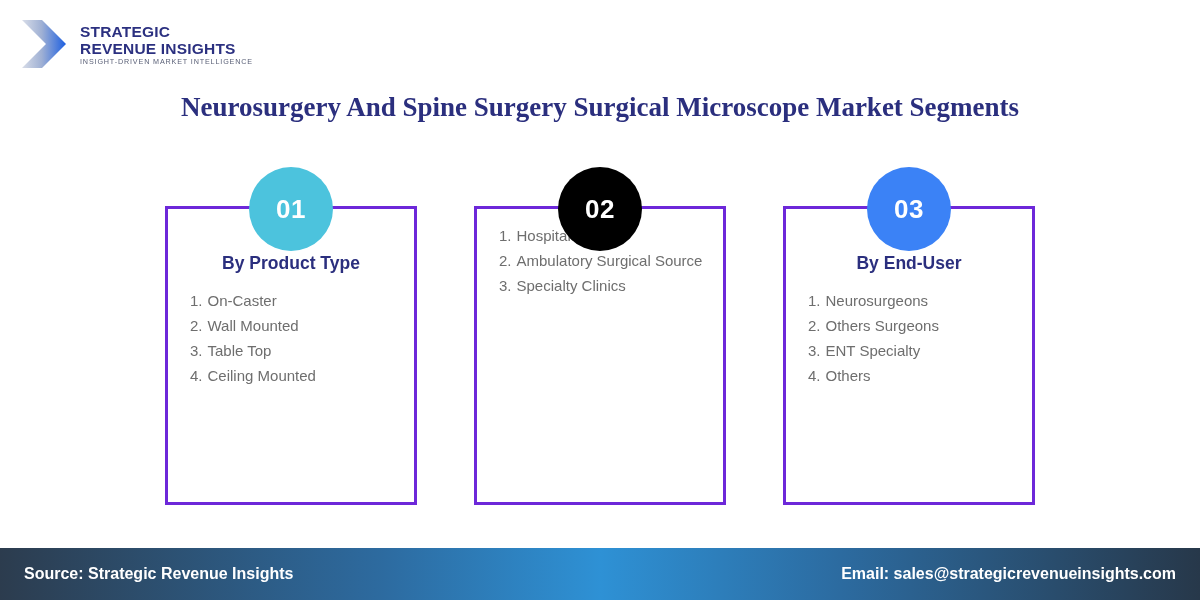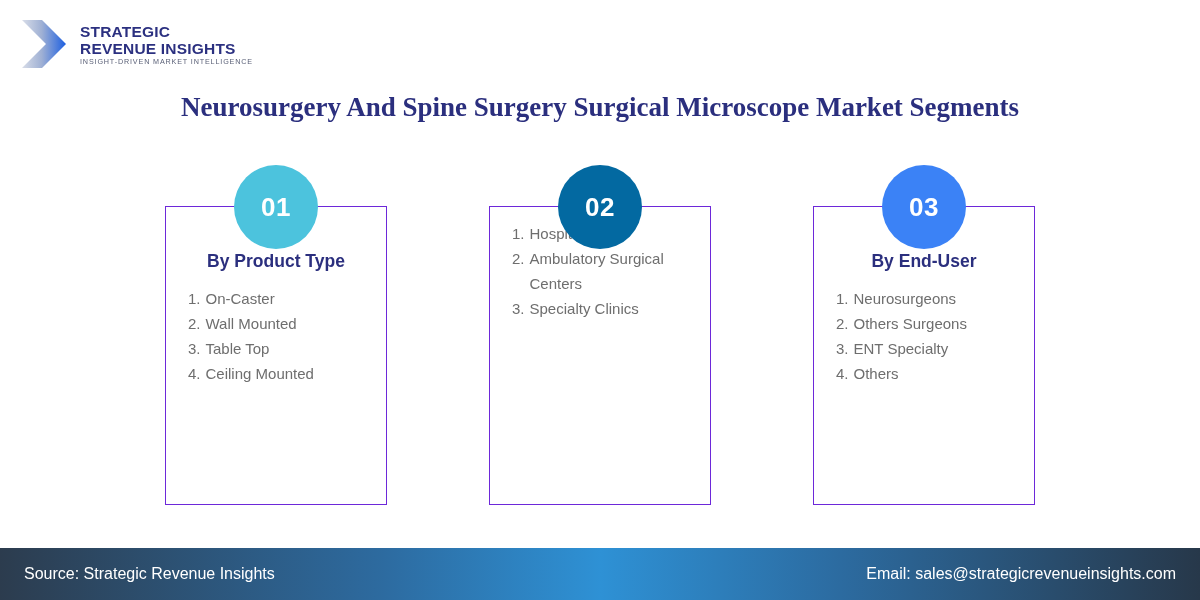--- a/index.html
+++ b/index.html
@@ -68,24 +68,24 @@
   .cards-row {
     position: absolute;
     left: 165px;
     top: 206px;
     width: 870px;
     display: flex;
     justify-content: space-between;
   }
   .card {
     position: relative;
-    width: 222px;
+    width: 252px;
     height: 299px;
     box-sizing: border-box;
-    border: 1px solid #6d28d9;
+    border: 3px solid #6d28d9;
     background: #ffffff;
   }
   .card-badge {
     position: absolute;
     left: 50%;
     top: 0;
     transform: translate(-50%, -50%);
     width: 84px;
     height: 84px;
     border-radius: 50%;
@@ -145,20 +145,21 @@
     align-items: center;
     justify-content: space-between;
     box-sizing: border-box;
     padding: 0 24px;
   }
   .footer-text {
     color: #ffffff;
     font-size: 16px;
     font-family: "Liberation Sans", sans-serif;
     white-space: nowrap;
+    font-weight: bold;
   }
 </style>
 </head>
 <body>
 
 <div class="logo-block">
   <svg class="logo-mark" viewBox="0 0 52 60">
     <defs>
       <linearGradient id="chevGrad" x1="0" y1="0" x2="1" y2="0">
         <stop offset="0%" stop-color="#d8dde8"></stop>
@@ -196,29 +197,29 @@
         <span class="li-text">Table Top</span>
       </li>
       <li>
         <span class="li-num">4.</span>
         <span class="li-text">Ceiling Mounted</span>
       </li>
     </ul>
   </div>
 
   <div class="card">
-    <div class="card-badge" style="background:#0369a1;">02</div>
+    <div class="card-badge" style="background:#000000;">02</div>
     <ul class="card-list">
       <li>
         <span class="li-num">1.</span>
         <span class="li-text">Hospitals</span>
       </li>
       <li>
         <span class="li-num">2.</span>
-        <span class="li-text">Ambulatory Surgical Centers</span>
+        <span class="li-text">Ambulatory Surgical Source</span>
       </li>
       <li>
         <span class="li-num">3.</span>
         <span class="li-text">Specialty Clinics</span>
       </li>
     </ul>
   </div>
 
   <div class="card">
     <div class="card-badge" style="background:#3b82f6;">03</div>

